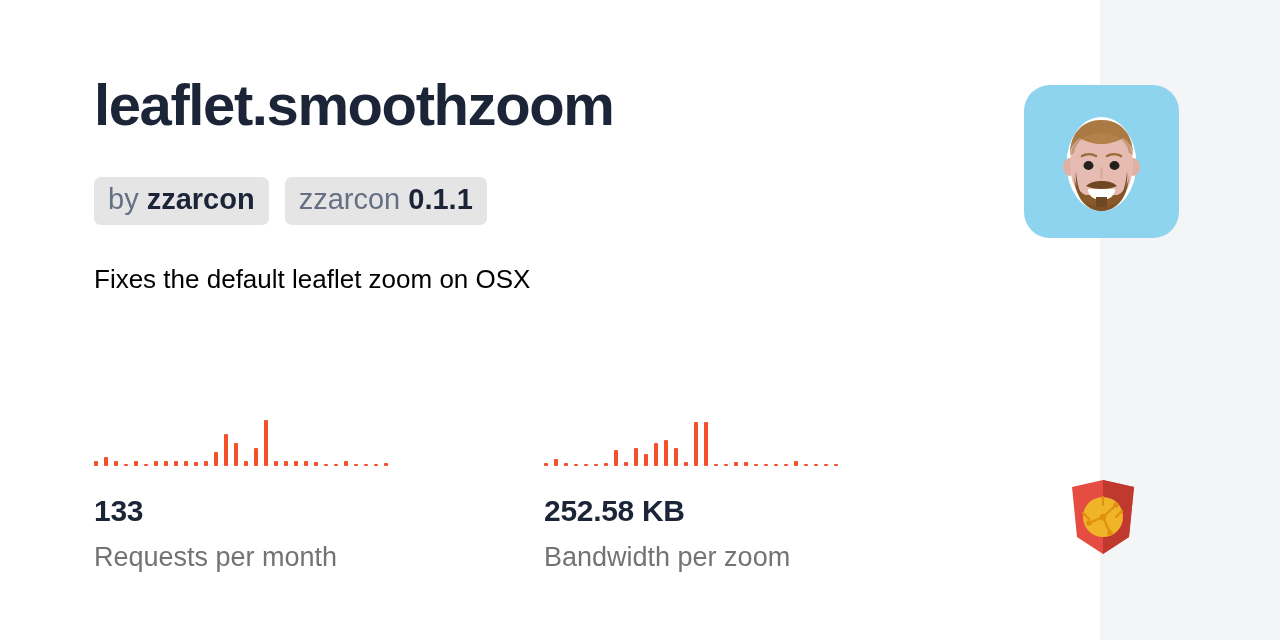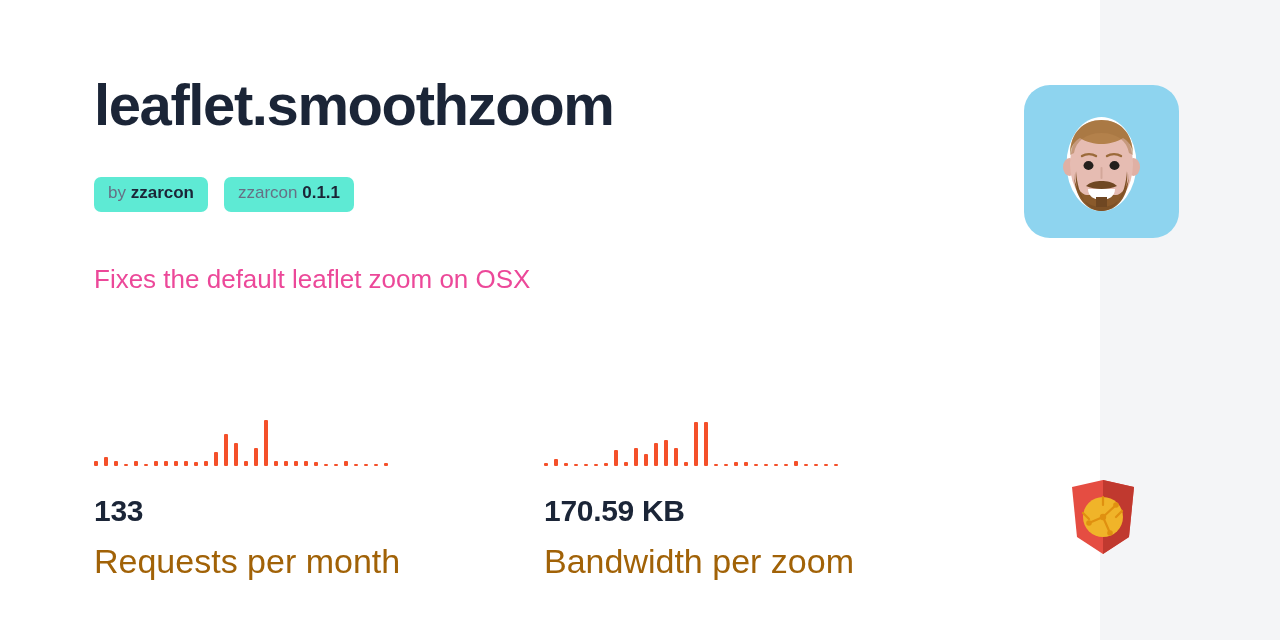--- a/index.html
+++ b/index.html
@@ -53,39 +53,39 @@
   }
   .pills {
     position: absolute;
     left: 94px;
     top: 167px;
     display: flex;
     gap: 16px;
     align-items: center;
   }
   .pill {
-    background: #5eead4;
+    background: #e5e5e5;
     border-radius: 7px;
     padding: 7px 14px 9px 14px;
-    font-size: 17px;
+    font-size: 29px;
     line-height: 1.1;
     color: #667085;
     font-weight: 400;
     white-space: nowrap;
   }
   .pill b {
     color: #1b2537;
     font-weight: 700;
   }
   .description {
     position: absolute;
     left: 94px;
     top: 252px;
     font-size: 26px;
-    color: #ec4899;
+    color: #000000;
     line-height: 1.35;
     white-space: nowrap;
   }
 
   
   .avatar {
     position: absolute;
     left: 1024px;
     top: 75px;
     width: 155px;
@@ -125,22 +125,22 @@
   .stat-value {
     margin-top: 28px;
     font-size: 30px;
     font-weight: 700;
     color: #1b2537;
     letter-spacing: -0.3px;
     line-height: 1.1;
   }
   .stat-label {
     margin-top: 14px;
-    font-size: 34px;
-    color: #a16207;
+    font-size: 27px;
+    color: #737373;
     line-height: 1.2;
   }
 
   
   .brand-logo {
     position: absolute;
     left: 1070px;
     top: 470px;
     width: 66px;
     height: 74px;
@@ -261,21 +261,21 @@
             <div class="bar" title="22" style="height: 2px;"></div>
             <div class="bar" title="23" style="height: 2px;"></div>
             <div class="bar" title="24" style="height: 2px;"></div>
             <div class="bar" title="25" style="height: 2px;"></div>
             <div class="bar" title="26" style="height: 5px;"></div>
             <div class="bar" title="27" style="height: 2px;"></div>
             <div class="bar" title="28" style="height: 2px;"></div>
             <div class="bar" title="29" style="height: 2px;"></div>
             <div class="bar" title="30" style="height: 2px;"></div>
           </div>
-        <div class="stat-value">170.59 KB</div>
+        <div class="stat-value">252.58 KB</div>
         <div class="stat-label">Bandwidth per zoom</div>
       </div>
 
     </div>
 
     <div class="brand-logo">
       <svg viewBox="0 0 66 74" xmlns="http://www.w3.org/2000/svg" aria-hidden="true">
         <path d="M33 0L64 7l-5 50-26 17-26-17L2 7z" fill="#e54d42"></path>
         <path d="M33 0l31 7-5 50-26 17z" fill="#c0392f"></path>
         <circle cx="33" cy="37" r="20" fill="#f0b429"></circle>

